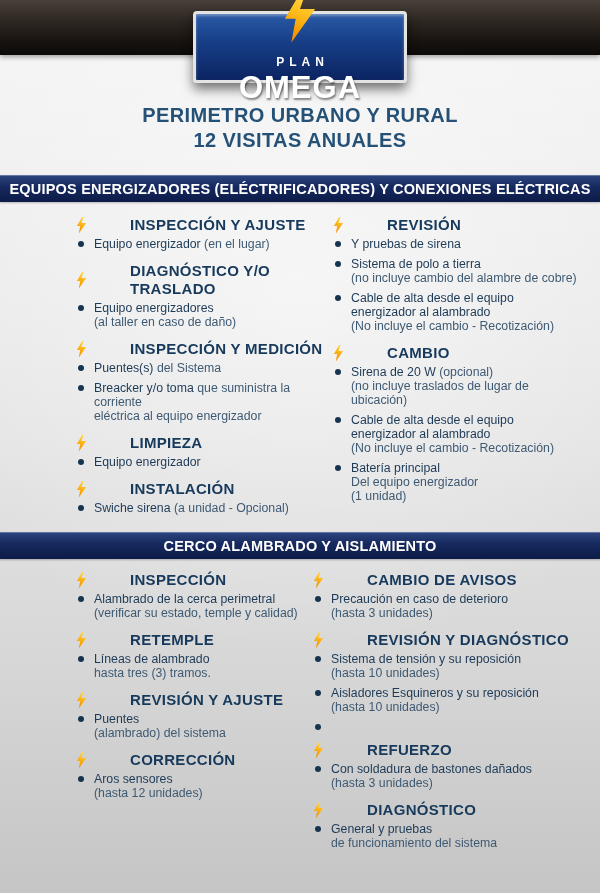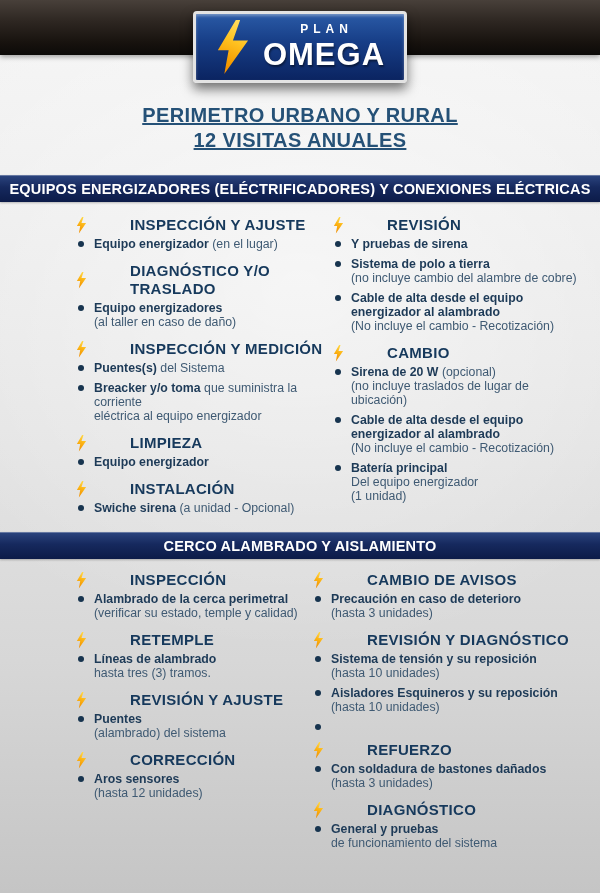--- a/index.html
+++ b/index.html
@@ -20,34 +20,34 @@
     background:linear-gradient(180deg,#48403a 0%,#2e2722 38%,#17120e 78%,#0c0a08 100%);
     box-shadow:0 2px 5px rgba(0,0,0,.35);
   }
   
   .logo{
     position:absolute;left:50%;top:11px;transform:translateX(-50%);
     width:208px;height:66px;border-radius:4px;
     background:linear-gradient(180deg,#2a5aa6 0%,#173e87 42%,#0b2461 100%);
     border:3px solid #e3e3e3;
     box-shadow:0 6px 12px rgba(0,0,0,.55), inset 0 2px 3px rgba(255,255,255,.35);
-    display:flex;align-items:center;justify-content:center;gap:12px;
+    display:flex;align-items:center;justify-content:center;gap:12px;flex-direction:column;
   }
   .logo-bolt{
     width:36px;height:54px;flex:none;
     background:linear-gradient(205deg,#ffe066 5%,#ffc423 40%,#f59b00 75%,#ef8400 100%);
     clip-path:polygon(58% 0,8% 56%,38% 56%,26% 100%,92% 38%,50% 38%,70% 0);
   }
   .logo-text{text-align:center;color:#fff;}
   .logo-plan{font-size:12px;font-weight:bold;letter-spacing:5px;margin-left:5px;margin-bottom:1px;}
   .logo-omega{font-size:31px;font-weight:bold;letter-spacing:1px;text-shadow:1px 2px 2px rgba(0,0,0,.45);}
   
   .title{
     margin-top:48px;text-align:center;
-    color:#255177;font-weight:bold;font-size:20px;line-height:25px;letter-spacing:.4px;text-decoration:underline;
+    color:#255177;font-weight:bold;font-size:20px;line-height:25px;letter-spacing:.4px;
   }
   
   .banner{
     margin-top:22px;height:27px;
     background:linear-gradient(180deg,#2c457f 0%,#16295e 45%,#0c1b48 100%);
     box-shadow:inset 0 1px 0 rgba(255,255,255,.28), 0 1px 2px rgba(0,0,0,.25);
     color:#fff;font-weight:bold;font-size:14.5px;letter-spacing:.2px;
     display:flex;align-items:center;justify-content:center;
   }
   .banner.b2{margin-top:6px;height:27px;}
@@ -64,21 +64,21 @@
     color:#16395c;font-weight:bold;font-size:15px;line-height:18px;letter-spacing:.3px;gap:36px;
   }
   .bolt{
     width:11px;height:17px;flex:none;margin-right:7px;
     background:linear-gradient(205deg,#ffdb4d 8%,#fcb415 45%,#ee8b00 92%);
     clip-path:polygon(58% 0,8% 56%,38% 56%,26% 100%,92% 38%,50% 38%,70% 0);
   }
   .item{display:flex;margin-left:-16px;margin-bottom:6px;}
   .dot{width:6px;height:6px;border-radius:50%;background:#17344f;flex:none;margin:4px 10px 0 0;}
   .itext{font-size:12.3px;line-height:14px;}
-  .itext .b{font-weight:bold;color:#1d3a57;margin-top:48px;}
+  .itext .b{font-weight:normal;color:#1d3a57;margin-top:48px;}
   .itext .r{color:#3f5a73;}
 </style>
 </head>
 <body>
 
 <div class="page">
   <div class="topbar"></div>
 
   <div class="logo">
     <span class="logo-bolt"></span>

